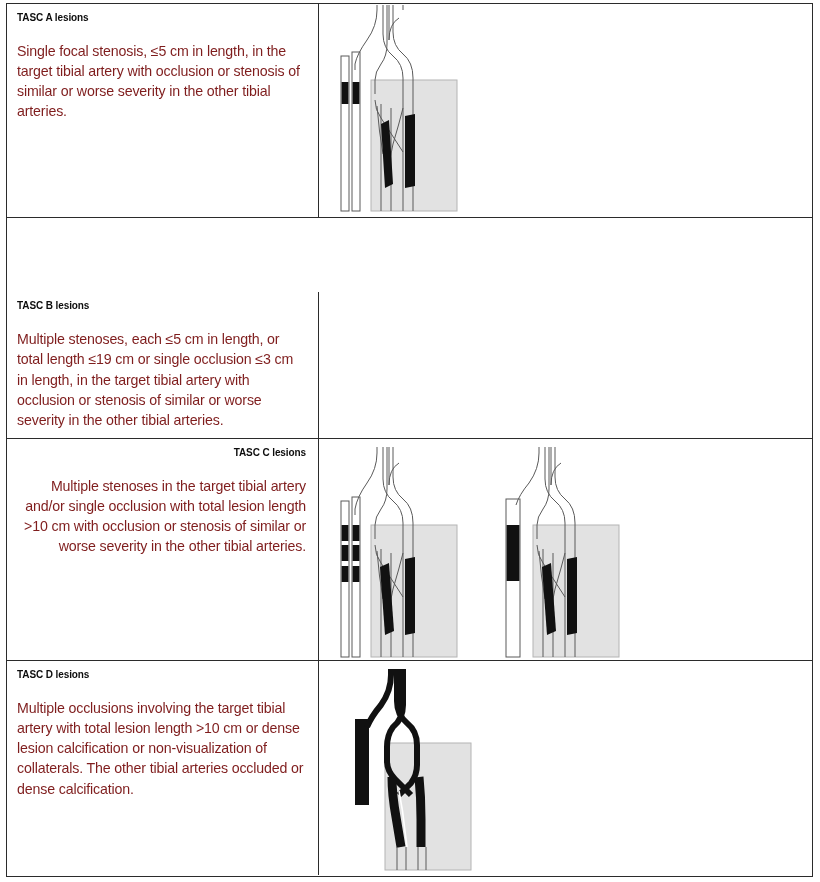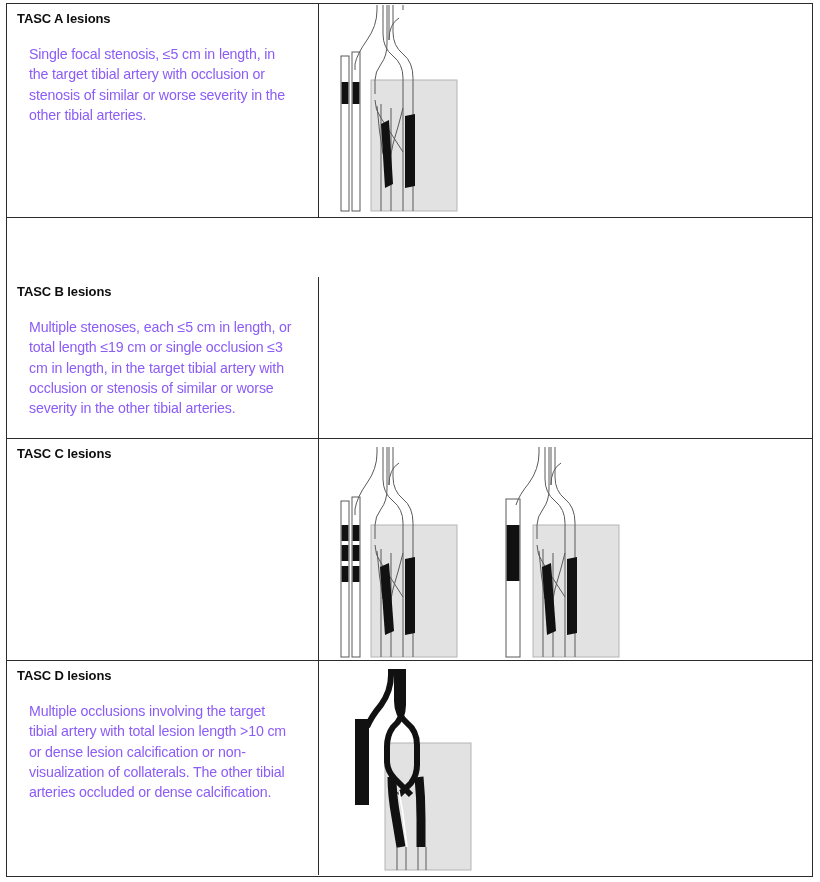--- a/index.html
+++ b/index.html
@@ -35,50 +35,50 @@
     flex-direction: row;
     border-bottom: 1.5px solid #2b2b2b;
     box-sizing: border-box;
     position: relative;
   }
   .tasc-row:last-child {
     border-bottom: none;
   }
   .row-a { height: 214px; }
   .row-b { height: 221px; align-items: flex-end; }
-  .row-c { height: 222px; }
+  .row-c { height: 222px; text-align: right; }
   .row-d { height: 214px; }
 
   .desc-cell {
     width: 312px;
     flex: 0 0 312px;
     border-right: 1.5px solid #2b2b2b;
     box-sizing: border-box;
     padding: 8px 12px 8px 10px;
     position: relative;
   }
   .fig-cell {
     flex: 1 1 auto;
     position: relative;
     box-sizing: border-box;
     overflow: hidden;
   }
   .row-title {
-    font-size: 13px;
+    font-size: 10px;
     font-weight: bold;
     color: #0d0d0d;
     letter-spacing: -0.1px;
     margin: 0 0 18px 0;
     line-height: 1.1;
   }
   .row-body {
     font-size: 14.2px;
-    color: #8b5cf6;
+    color: #7f1d1d;
     line-height: 1.42;
-    margin: 12px;
+    margin: 0;
     letter-spacing: -0.15px;
   }
   .fig-svg {
     display: block;
     position: absolute;
     top: 0;
   }
 </style>
 </head>
 <body>
@@ -179,20 +179,21 @@
           <g>
             <path d="M86 118 L96 116 L96 188 L86 190 Z" fill="#111111"></path>
           </g>
         </svg>
       </div>
     </div>
 
     <div class="tasc-row row-c">
       <div class="desc-cell">
         <div class="row-title">TASC C lesions</div>
+        <div class="row-body">Multiple stenoses in the target tibial artery and/or single occlusion with total lesion length &gt;10 cm with occlusion or stenosis of similar or worse severity in the other tibial arteries.</div>
       </div>
       <div class="fig-cell">
         <svg class="fig-svg" width="200" height="222" viewBox="0 0 200 222" style="left:0px;">
           <rect x="52" y="86" width="86" height="132" fill="#e2e2e2" stroke="#b4b4b4" stroke-width="1"></rect>
           <g stroke="#5a5a5a" stroke-width="1" fill="#ffffff">
             <rect x="22" y="62" width="8" height="156"></rect>
             <rect x="33" y="58" width="8" height="160"></rect>
           </g>
           <g fill="#111111">
             <rect x="22.6" y="86" width="6.8" height="16"></rect>

